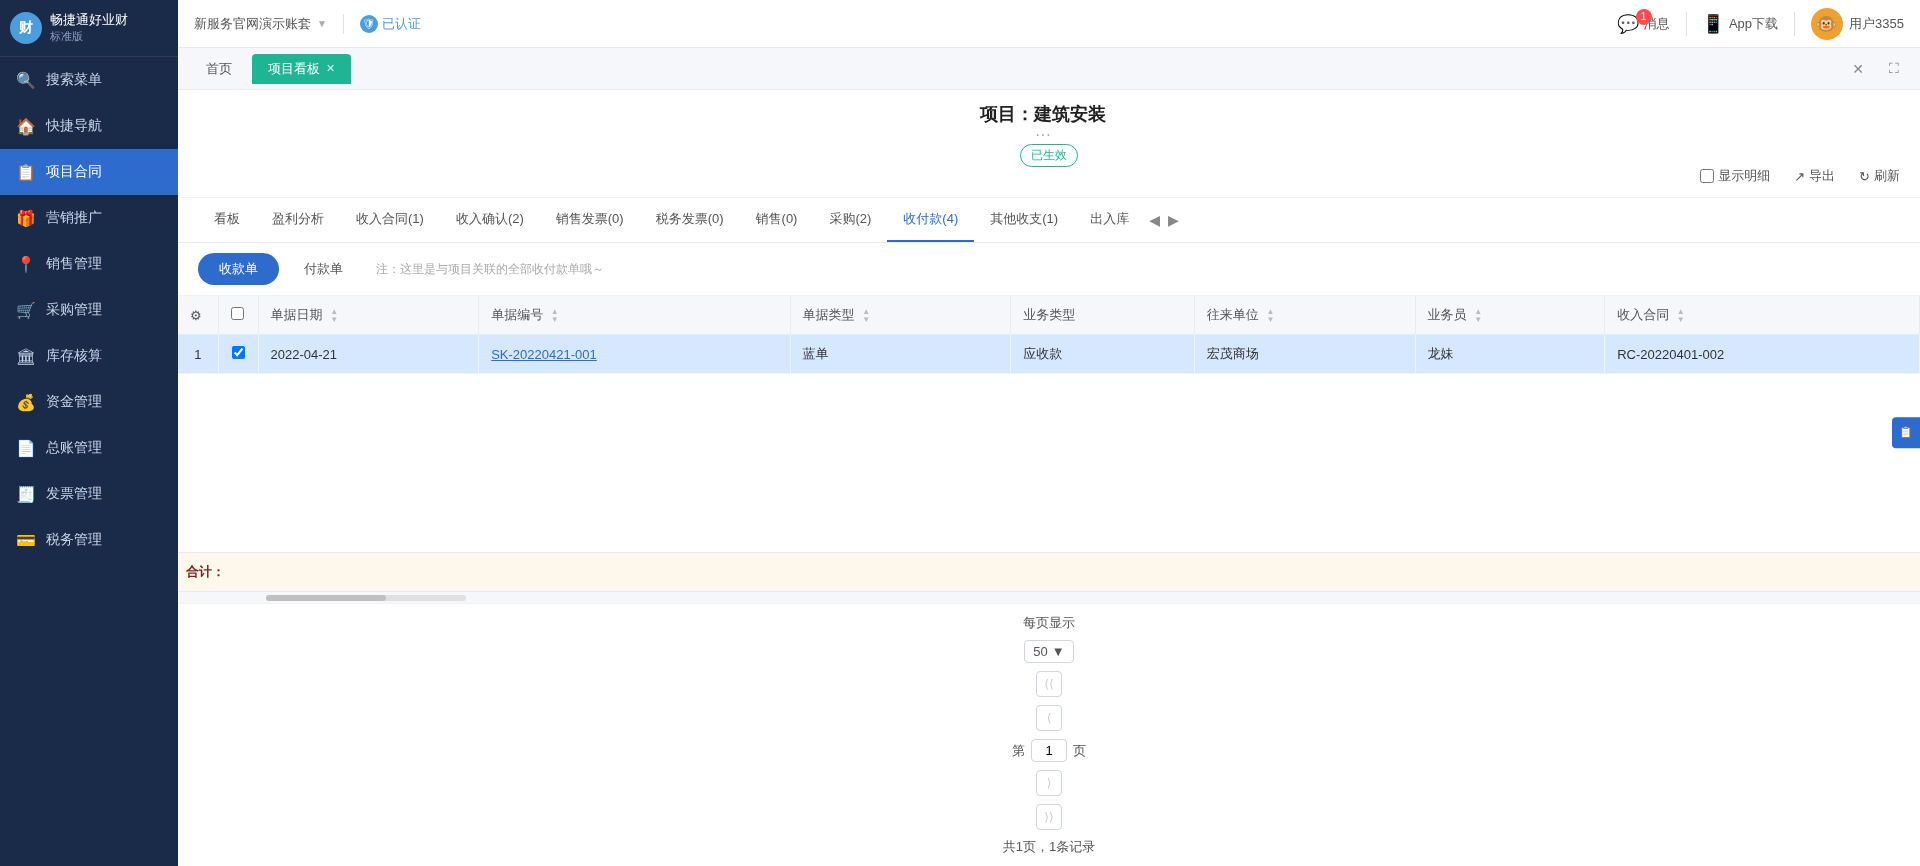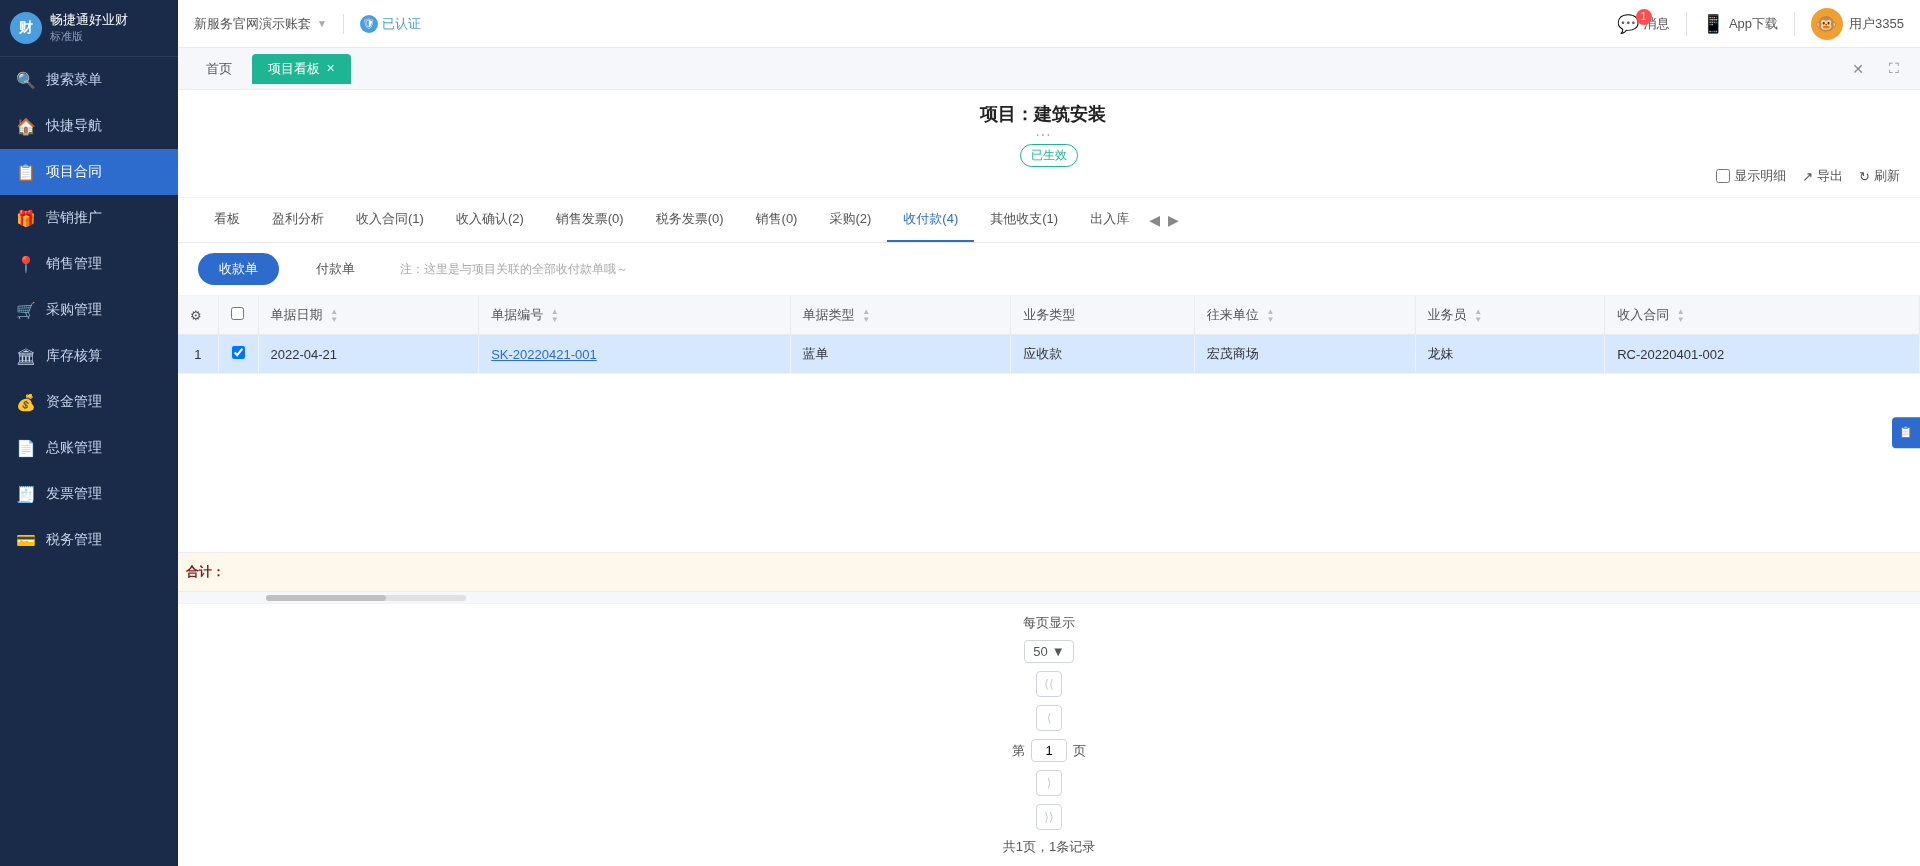--- a/index.html
+++ b/index.html
@@ -253,21 +253,21 @@
       border: 1px solid #1db594;
       color: #1db594;
       border-radius: 12px;
       padding: 2px 10px;
       font-size: 12px;
     }
     .project-header-right {
       margin-left: auto;
       display: flex;
       align-items: center;
-      gap: 16px;
+      gap: 24px;
     }
     .header-btn {
       display: flex;
       align-items: center;
       gap: 4px;
       cursor: pointer;
       color: #555;
       font-size: 13px;
     }
     .header-checkbox {
@@ -308,21 +308,21 @@
       color: #888;
       font-size: 14px;
       flex-shrink: 0;
     }
 
     
     .sub-tabs {
       display: flex;
       align-items: center;
       padding: 10px 20px;
-      gap: 16px;
+      gap: 4px;
       border-bottom: 1px solid #f0f2f5;
       background: #fff;
       flex-shrink: 0;
     }
     .sub-tab {
       padding: 6px 20px;
       border-radius: 20px;
       cursor: pointer;
       font-size: 13px;
       color: #555;

